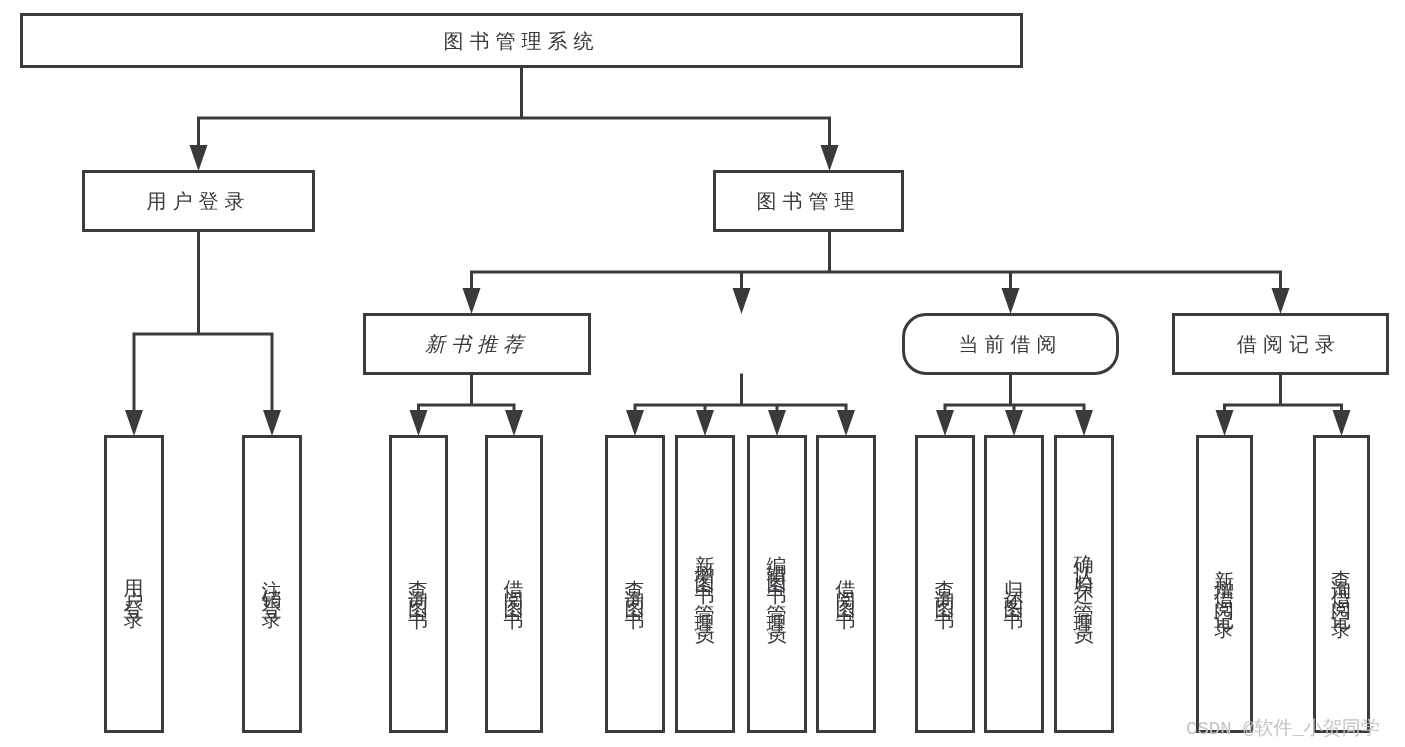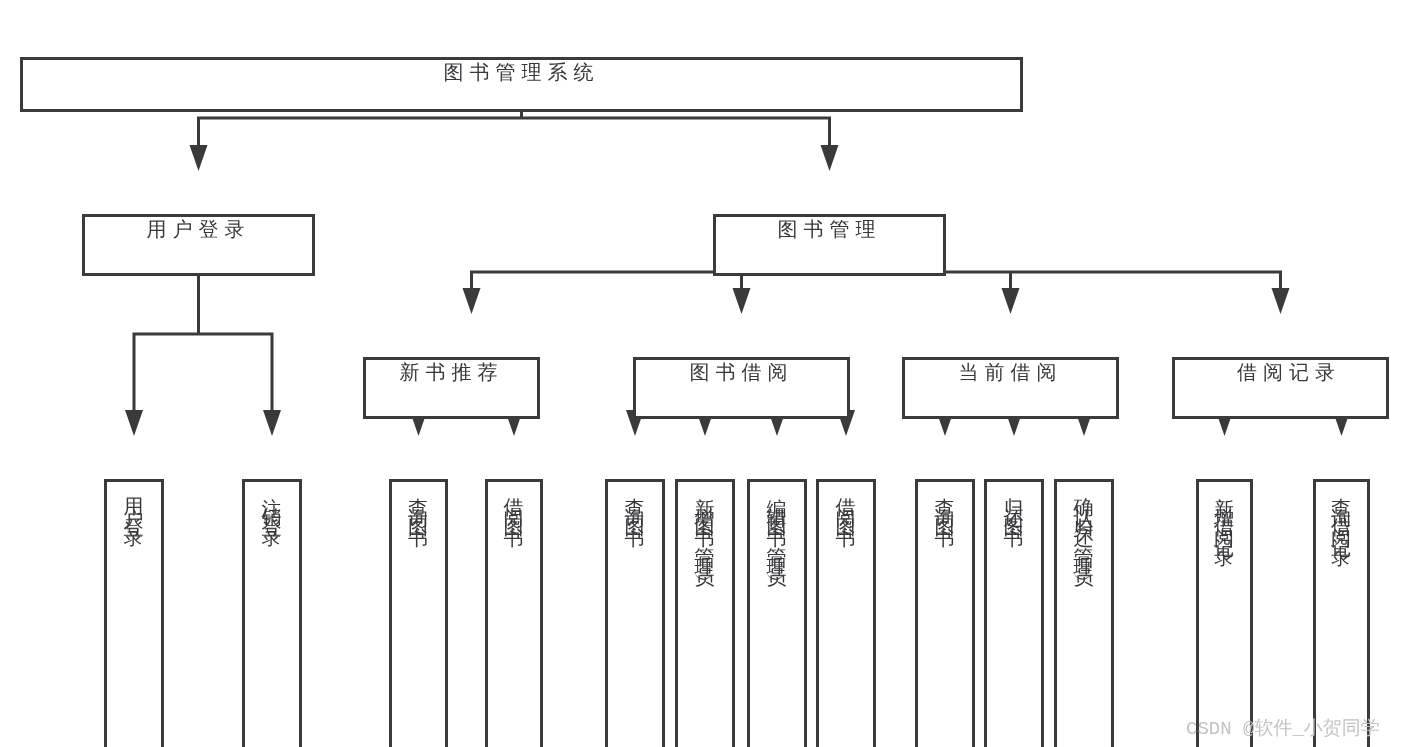--- a/index.html
+++ b/index.html
@@ -19,23 +19,22 @@
     position: absolute;
     left: 0;
     top: 0;
   }
   .node {
     position: absolute;
     box-sizing: border-box;
     background: #ffffff;
     border: 3px solid #3b3b3b;
     display: flex;
-    align-items: flex-start;
+    align-items: center;
     justify-content: center;
-    margin-top: 44px;
   }
   .node .lbl {
     color: #38383c;
     font-size: 20px;
     letter-spacing: 6px;
     white-space: nowrap;
     line-height: 1.2;
   }
   .node.v .lbl {
     writing-mode: vertical-rl;
@@ -61,31 +60,28 @@
       <path d="M189.5 145L207.5 145L198.5 171ZM820.5 145L838.5 145L829.5 171ZM125 410L143 410L134 436ZM263 410L281 410L272 436ZM462.5 288L480.5 288L471.5 314ZM732.5 288L750.5 288L741.5 314ZM1001.5 288L1019.5 288L1010.5 314ZM1271.5 288L1289.5 288L1280.5 314ZM409.5 410L427.5 410L418.5 436ZM505 410L523 410L514 436ZM626 410L644 410L635 436ZM696 410L714 410L705 436ZM768 410L786 410L777 436ZM837 410L855 410L846 436ZM936 410L954 410L945 436ZM1005 410L1023 410L1014 436ZM1075 410L1093 410L1084 436ZM1215.5 410L1233.5 410L1224.5 436ZM1332.5 410L1350.5 410L1341.5 436Z" fill="#3a3a3a" stroke="none"></path>
     </svg>
 
   <div class="node h" style="left: 20px; top: 13px; width: 1003px; height: 55px;">
     <span class="lbl">图书管理系统</span>
   </div>
 
   <div class="node h" style="left: 82px; top: 170px; width: 233px; height: 62px;">
     <span class="lbl">用户登录</span>
   </div>
-  <div class="node h" style="left: 713px; top: 170px; width: 233px; height: 62px;">
+  <div class="node h" style="left: 713px; top: 170px; width: 191px; height: 62px;">
     <span class="lbl">图书管理</span>
   </div>
 
-  <div class="node h" style="left: 363px; top: 313px; width: 177px; height: 62px;">
+  <div class="node h" style="left: 363px; top: 313px; width: 228px; height: 62px; font-style: italic;">
     <span class="lbl">新书推荐</span>
   </div>
-  <div class="node h" style="left: 633px; top: 313px; width: 217px; height: 62px;">
-    <span class="lbl">图书借阅</span>
-  </div>
-  <div class="node h" style="left: 902px; top: 313px; width: 217px; height: 62px;">
+  <div class="node h" style="left: 902px; top: 313px; width: 217px; height: 62px; border-radius: 24px;">
     <span class="lbl">当前借阅</span>
   </div>
   <div class="node h" style="left: 1172px; top: 313px; width: 217px; height: 62px; padding-left: 17px;">
     <span class="lbl">借阅记录</span>
   </div>
 
   <div class="node v" style="left: 104px; top: 435px; width: 60px; height: 298px;">
     <span class="lbl">用户登录</span>
   </div>
   <div class="node v" style="left: 242px; top: 435px; width: 60px; height: 298px;">

